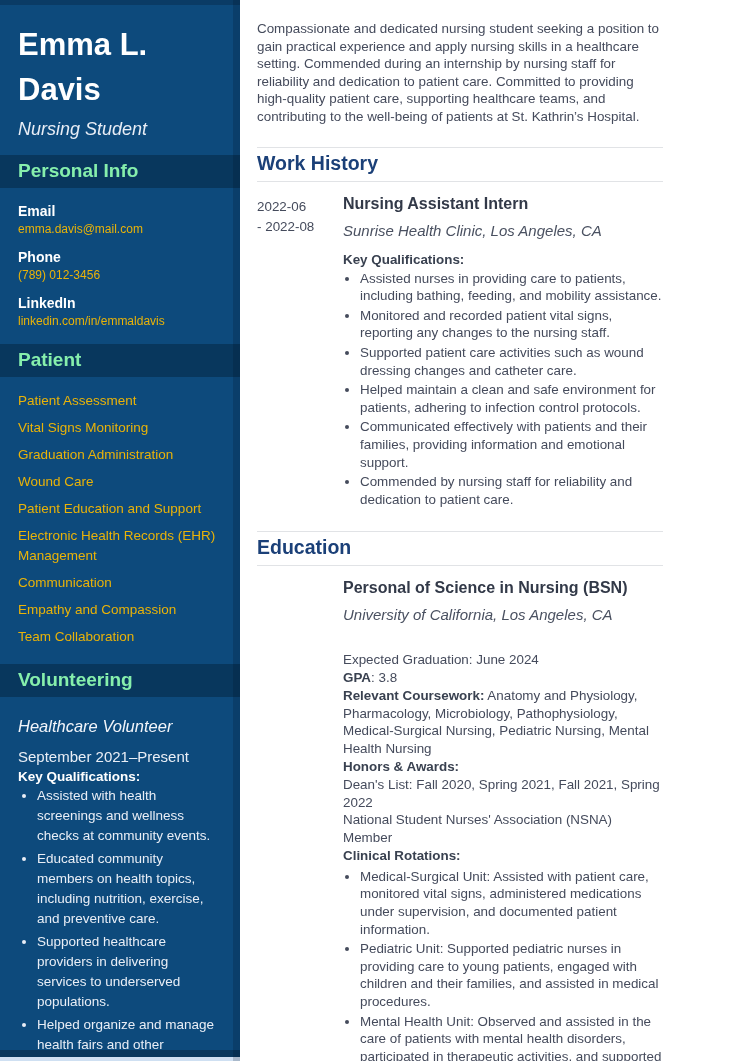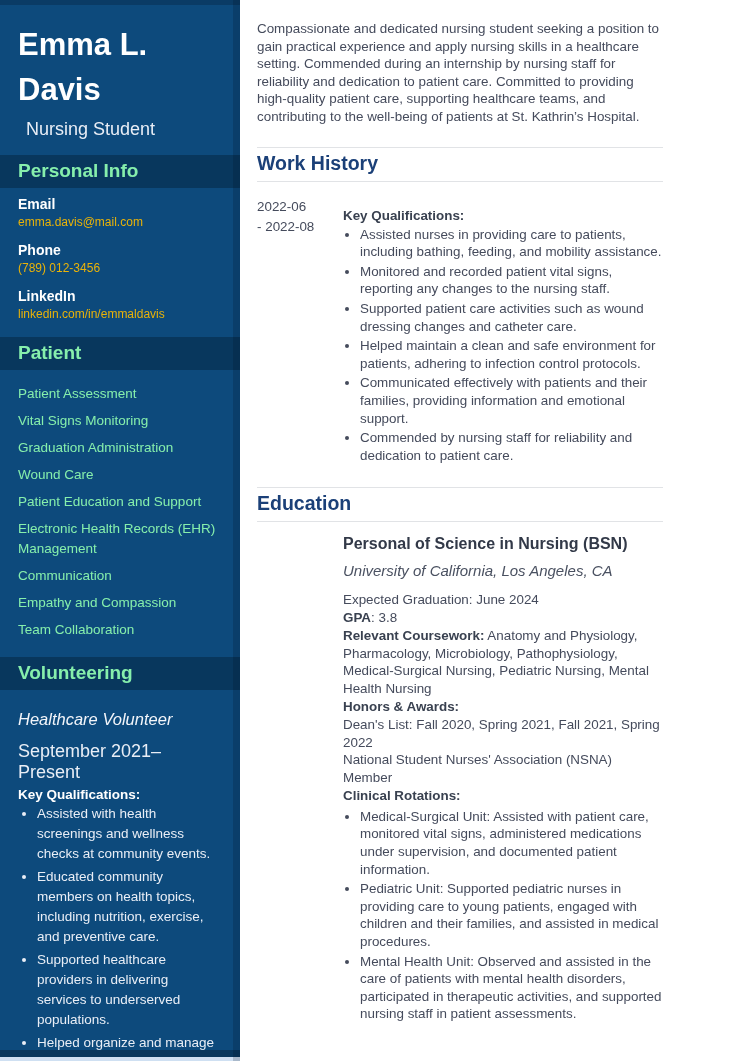--- a/index.html
+++ b/index.html
@@ -7,56 +7,56 @@
   .page{display:flex;width:680px;height:1061px;background:#fff;overflow:hidden;}
 
   
   .sidebar{position:relative;width:240px;min-width:240px;background:#0d4a7c;color:#fff;overflow:hidden;}
   .edge-stripe{position:absolute;top:0;right:0;width:7px;height:100%;background:rgba(0,10,25,0.18);z-index:6;}
   .top-strip{position:absolute;top:0;left:0;width:100%;height:5px;background:rgba(0,10,25,0.22);z-index:5;}
   .bottom-band{position:absolute;bottom:4px;left:0;width:100%;height:7px;background:#08375d;z-index:5;}
   .bottom-pale{position:absolute;bottom:0;left:0;width:100%;height:4px;background:#cfe0f2;z-index:5;}
 
   .name{margin:0;padding:22px 18px 0 18px;font-size:31px;font-weight:bold;line-height:45px;color:#fff;}
-  .role{padding:7px 18px 15px 26px;font-size:18px;color:#e9eef6;}
+  .role{padding:7px 18px 15px 18px;font-size:18px;color:#e9eef6;font-style:italic;}
 
   .band{background:#08375d;padding:5px 18px 6px 18px;font-size:19px;font-weight:bold;color:#86efac;}
 
-  .contact{padding:8px 20px 3px 18px;}
+  .contact{padding:15px 20px 3px 18px;}
   .contact-item{margin-bottom:13px;}
   .contact-label{font-weight:bold;font-size:14px;margin-bottom:3px;color:#fff;}
   .contact-value{font-size:12px;color:#eab308;}
 
   .skills-list{list-style:none;margin:0;padding:14px 20px 10px 18px;}
-  .skills-list li{font-size:13.5px;line-height:20px;margin-bottom:7px;color:#86efac;}
+  .skills-list li{font-size:13.5px;line-height:20px;margin-bottom:7px;color:#eab308;}
 
   .vol{padding:12px 20px 0 18px;}
   .vol-role{font-style:italic;font-size:16.5px;color:#f2f5fa;margin:8px 0 12px 0;}
-  .vol-dates{font-size:18px;color:#e9eef6;margin-bottom:4px;}
+  .vol-dates{font-size:15px;color:#e9eef6;margin-bottom:4px;}
   .vol-kq{font-weight:bold;font-size:13.5px;color:#fff;margin-bottom:2px;}
   .vol ul{margin:2px 0 0 0;padding-left:19px;}
   .vol li{font-size:13.5px;line-height:20px;margin-bottom:3px;color:#e9eef6;}
 
   
   .main{flex:1;padding:18px 17px 4px 17px;color:#454b5c;}
   .summary{margin:2px 0 0 0;font-size:13.4px;line-height:17.6px;}
 
   .section-heading{margin:21px 0 0 0;border-top:1px solid #e1e3e6;border-bottom:1px solid #e1e3e6;
     padding:4px 0 6px 0;color:#1b4078;font-size:19.5px;font-weight:bold;}
 
   .entry{display:flex;margin-top:13px;}
   .entry-dates{width:86px;min-width:86px;font-size:13.4px;line-height:20px;color:#454b5c;padding-top:2px;}
   .entry-body{flex:1;}
   .entry-title{margin:0;font-size:16px;font-weight:bold;color:#323948;}
   .entry-org{font-style:italic;font-size:15px;color:#4a5161;margin-top:9px;}
   .kq{font-weight:bold;font-size:13.4px;color:#394150;margin-top:13px;}
   .entry ul{margin:3px 0 0 0;padding-left:17px;}
   .entry li{font-size:13.4px;line-height:17.6px;margin-bottom:2px;}
 
-  .edu-lines{margin-top:12px;}
+  .edu-lines{margin-top:28px;}
   .edu-line{font-size:13.4px;line-height:17.8px;}
   .edu-line b{color:#394150;}
 </style>
 </head>
 <body>
 
 <div class="page">
 
   <aside class="sidebar">
     <div class="top-strip"></div>
@@ -117,20 +117,22 @@
     <p class="summary">Compassionate and dedicated nursing student seeking a position to gain practical experience and apply nursing skills in a healthcare setting. Commended during an internship by nursing staff for reliability and dedication to patient care. Committed to providing high-quality patient care, supporting healthcare teams, and contributing to the well-being of patients at St. Kathrin’s Hospital.</p>
 
     <h2 class="section-heading">Work History</h2>
 
     <section class="entry">
       <div class="entry-dates">
         <div>2022-06</div>
         <div>- 2022-08</div>
       </div>
       <div class="entry-body">
+        <h3 class="entry-title">Nursing Assistant Intern</h3>
+        <div class="entry-org">Sunrise Health Clinic, Los Angeles, CA</div>
         <div class="kq">Key Qualifications:</div>
         <ul>
           <li>Assisted nurses in providing care to patients, including bathing, feeding, and mobility assistance.</li>
           <li>Monitored and recorded patient vital signs, reporting any changes to the nursing staff.</li>
           <li>Supported patient care activities such as wound dressing changes and catheter care.</li>
           <li>Helped maintain a clean and safe environment for patients, adhering to infection control protocols.</li>
           <li>Communicated effectively with patients and their families, providing information and emotional support.</li>
           <li>Commended by nursing staff for reliability and dedication to patient care.</li>
         </ul>
       </div>

